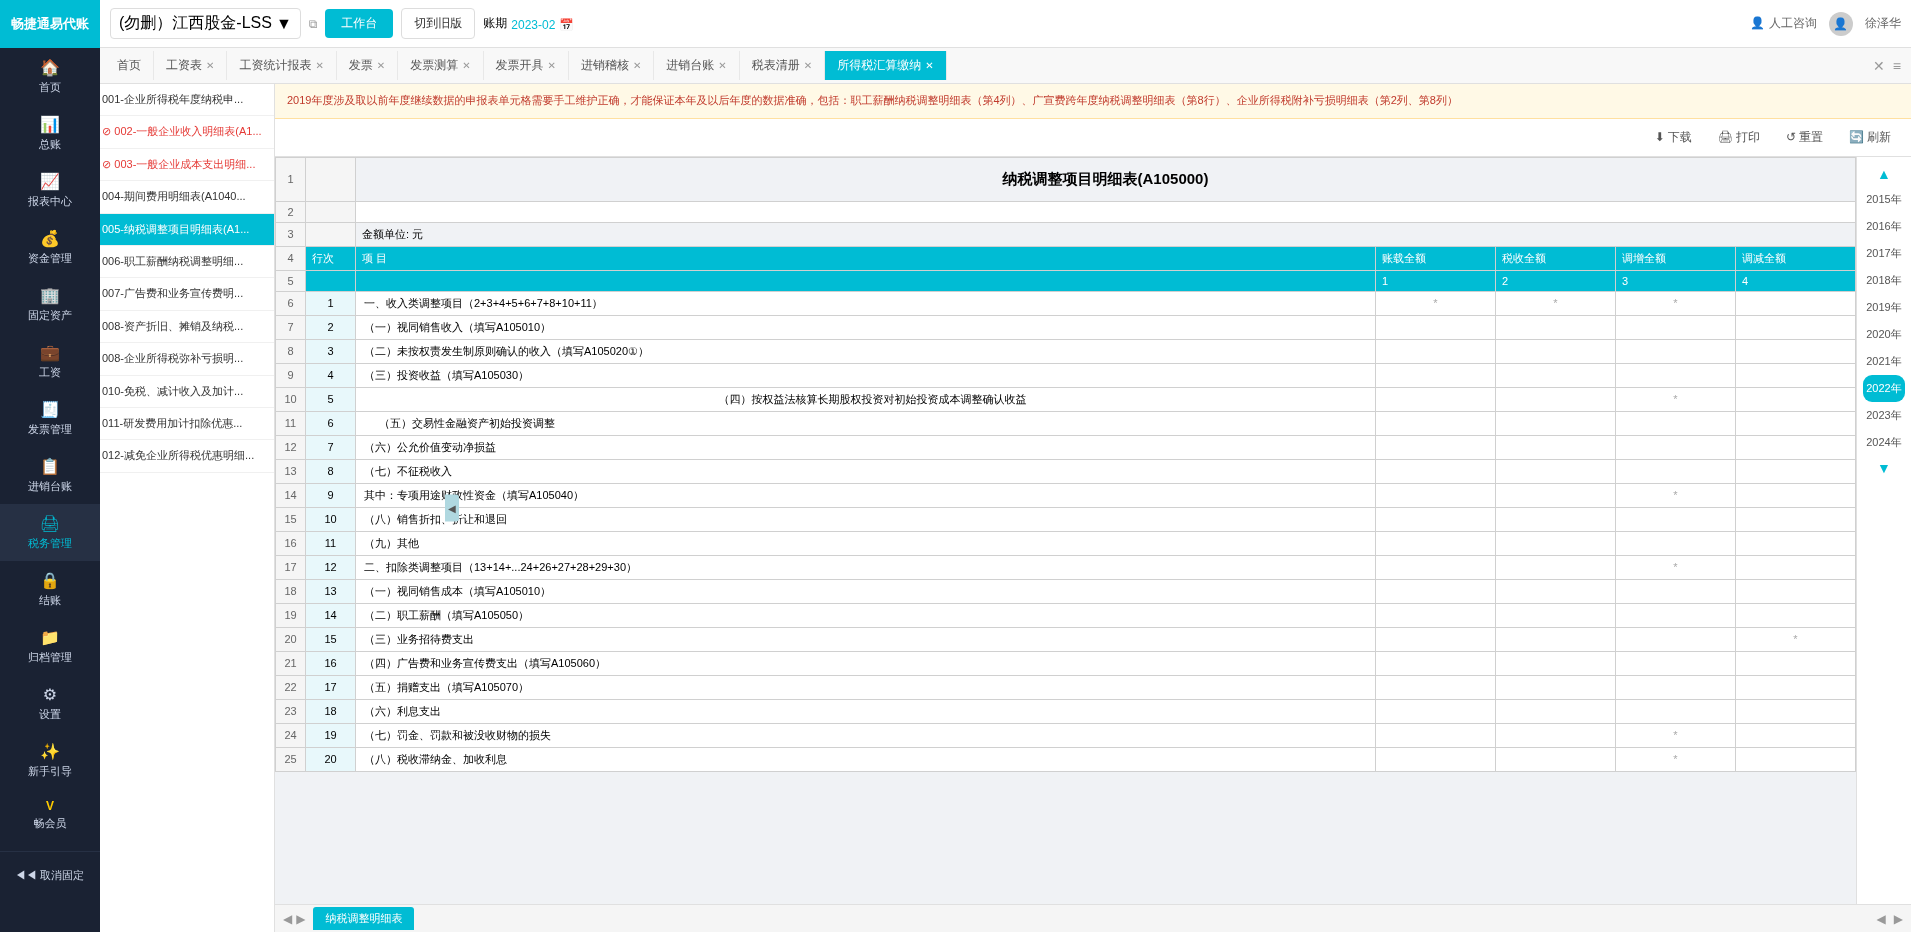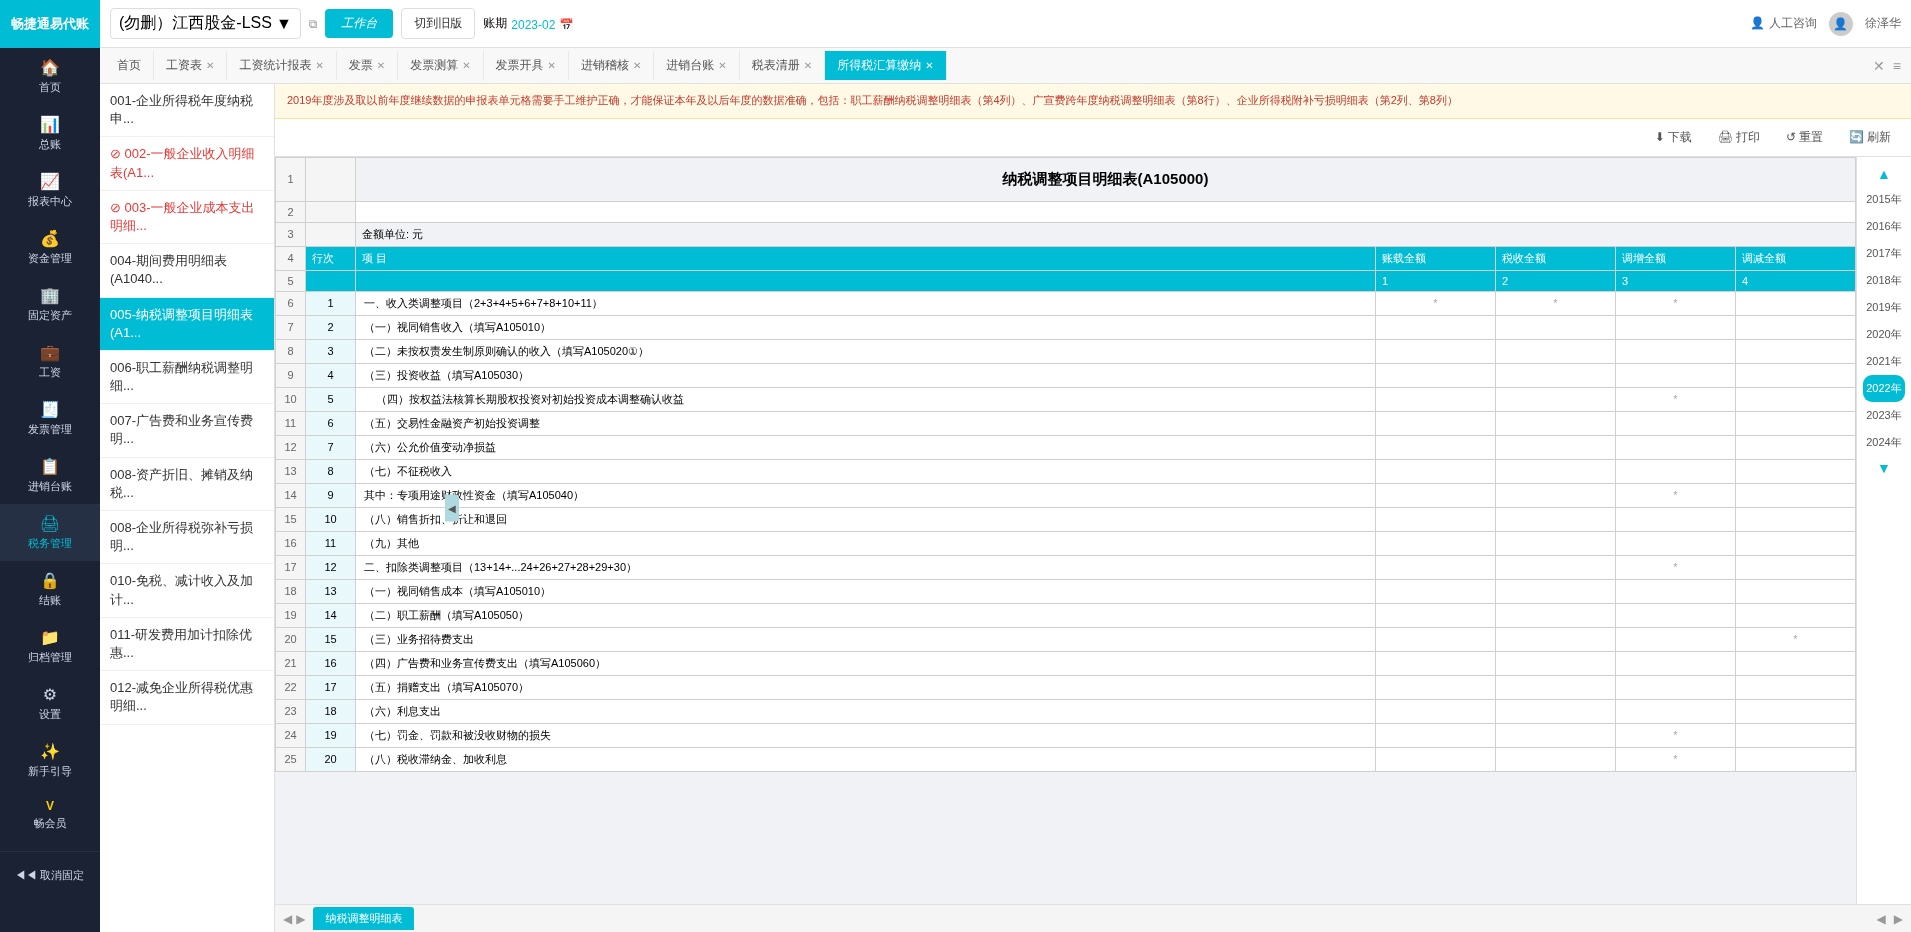--- a/index.html
+++ b/index.html
@@ -13,39 +13,39 @@
     .sidebar-icon { font-size: 16px; }
     .sidebar-bottom { margin-top: auto; }
     .sidebar-bottom-item { display: flex; align-items: center; padding: 8px 10px; cursor: pointer; font-size: 11px; gap: 5px; }
 
     
     .main-content { flex: 1; display: flex; flex-direction: column; overflow: hidden; }
 
     
     .top-bar { background: white; height: 48px; display: flex; align-items: center; padding: 0 10px; border-bottom: 1px solid #e0e0e0; gap: 8px; flex-shrink: 0; }
     .company-select { display: flex; align-items: center; gap: 4px; border: 1px solid #ddd; padding: 4px 8px; border-radius: 4px; cursor: pointer; font-size: 16px; min-width: 160px; }
-    .btn-workspace { background: #00bcd4; color: white; border: none; padding: 6px 16px; border-radius: 4px; cursor: pointer; font-size: 12px; font-style: italic; }
+    .btn-workspace { background: #00bcd4; color: white; border: none; padding: 6px 16px; border-radius: 4px; cursor: pointer; font-size: 12px; }
     .btn-switch { background: white; color: #333; border: 1px solid #ddd; padding: 6px 12px; border-radius: 4px; cursor: pointer; font-size: 12px; }
     .period-selector { display: flex; align-items: flex-end; gap: 4px; font-size: 12px; }
     .top-bar-right { margin-left: auto; display: flex; align-items: center; gap: 12px; font-size: 12px; color: #666; }
 
     
     .nav-tabs { background: #f8f8f8; border-bottom: 1px solid #e0e0e0; display: flex; align-items: center; padding: 0 5px; height: 36px; flex-shrink: 0; overflow-x: auto; }
     .nav-tab { padding: 6px 12px; cursor: pointer; font-size: 12px; color: #555; white-space: nowrap; display: flex; align-items: center; gap: 4px; border-right: 1px solid #e8e8e8; }
     .nav-tab.active { background: #00bcd4; color: white; }
     .nav-tab-close { font-size: 10px; color: #999; cursor: pointer; }
     .nav-tab.active .nav-tab-close { color: white; }
     .nav-tabs-end { margin-left: auto; display: flex; align-items: center; gap: 8px; padding-right: 5px; }
 
     
     .content-area { flex: 1; display: flex; overflow: hidden; }
 
     
     .left-panel { width: 175px; background: white; border-right: 1px solid #e0e0e0; overflow-y: auto; flex-shrink: 0; }
-    .left-panel-item { padding: 8px 10px; font-size: 13px; cursor: pointer; color: #333; border-bottom: 1px solid #f0f0f0; line-height: 1.4; }
+    .left-panel-item { padding: 8px 2px; font-size: 11px; cursor: pointer; color: #333; border-bottom: 1px solid #f0f0f0; line-height: 1.4; }
     .left-panel-item.active { background: #00bcd4; color: white; }
     .left-panel-item.error { color: #e53935; }
 
     
     .right-area { flex: 1; display: flex; flex-direction: column; overflow: hidden; position: relative; }
 
     
     .warning-bar { background: #fff9e6; padding: 8px 12px; font-size: 11px; color: #c0392b; border-bottom: 1px solid #ffe0a0; line-height: 1.6; flex-shrink: 0; }
 
     
@@ -369,30 +369,30 @@
     <td class="col-a">4</td>
     <td class="col-b content-cell" style="text-align:left; padding-left:8px;">（三）投资收益（填写A105030）</td>
     <td class="col-c content-cell" style="text-align:center; color:#aaa;"></td>
     <td class="col-d content-cell" style="text-align:center; color:#aaa;"></td>
     <td class="col-e content-cell" style="text-align:center; color:#aaa;"></td>
     <td class="col-f content-cell" style="text-align:center; color:#aaa;"></td>
   </tr>
                 <tr>
     <td class="row-num">10</td>
     <td class="col-a">5</td>
-    <td class="col-b content-cell" style="text-align:left; padding-left:20px;margin-top:17px;">（四）按权益法核算长期股权投资对初始投资成本调整确认收益</td>
+    <td class="col-b content-cell" style="text-align:center; padding-left:20px;margin-top:17px;">（四）按权益法核算长期股权投资对初始投资成本调整确认收益</td>
     <td class="col-c content-cell" style="text-align:center; color:#aaa;"></td>
     <td class="col-d content-cell" style="text-align:center; color:#aaa;"></td>
     <td class="col-e content-cell" style="text-align:center; color:#aaa;">*</td>
     <td class="col-f content-cell" style="text-align:center; color:#aaa;"></td>
   </tr>
                 <tr>
     <td class="row-num">11</td>
     <td class="col-a">6</td>
-    <td class="col-b content-cell" style="text-align:left; padding-left:8px;">（五）交易性金融资产初始投资调整</td>
+    <td class="col-b content-cell" style="text-align:left; padding-left:23px;">（五）交易性金融资产初始投资调整</td>
     <td class="col-c content-cell" style="text-align:center; color:#aaa;"></td>
     <td class="col-d content-cell" style="text-align:center; color:#aaa;"></td>
     <td class="col-e content-cell" style="text-align:center; color:#aaa;"></td>
     <td class="col-f content-cell" style="text-align:center; color:#aaa;"></td>
   </tr>
                 <tr>
     <td class="row-num">12</td>
     <td class="col-a">7</td>
     <td class="col-b content-cell" style="text-align:left; padding-left:8px;">（六）公允价值变动净损益</td>
     <td class="col-c content-cell" style="text-align:center; color:#aaa;"></td>

